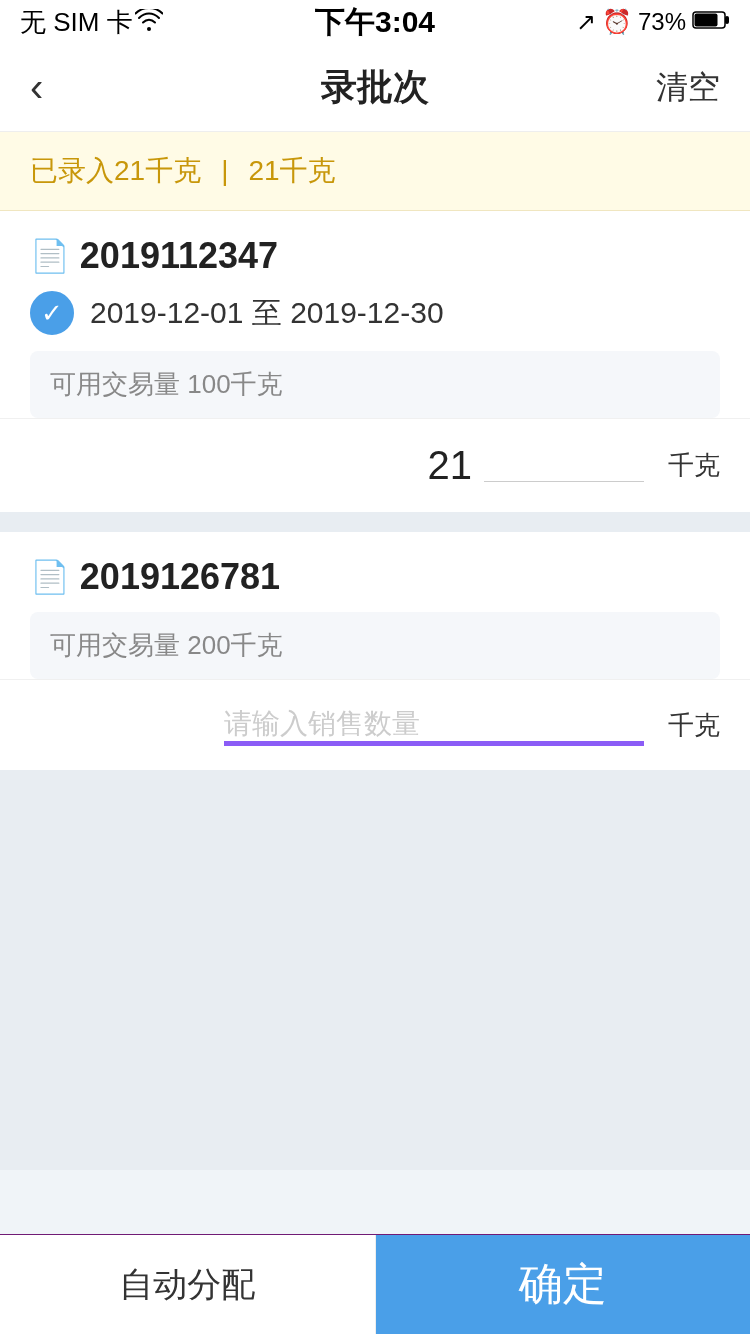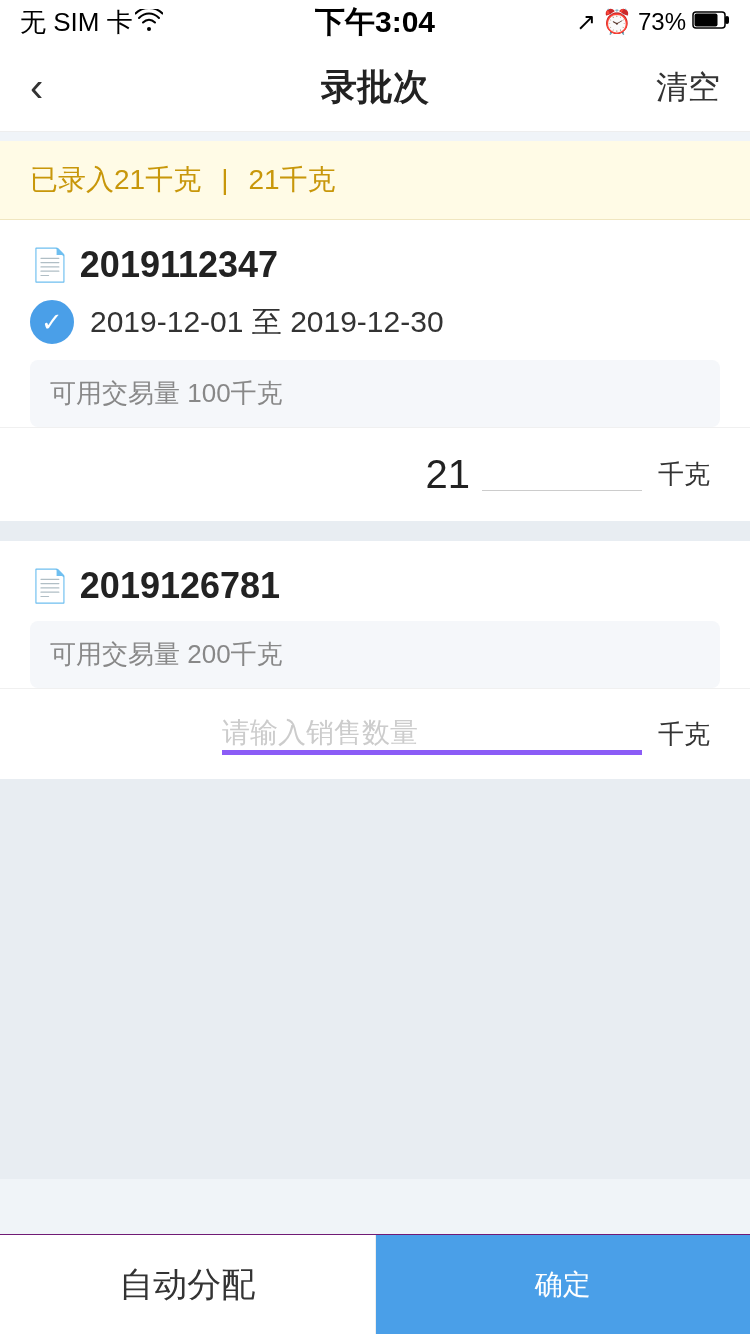--- a/index.html
+++ b/index.html
@@ -156,25 +156,25 @@
       margin-bottom: 0;
     }
     .availability-text {
       font-size: 26px;
       color: #888;
     }
 
     
     .quantity-row {
       background: #fff;
-      padding: 24px 40px;
+      padding: 24px 30px;
       display: flex;
       align-items: center;
       justify-content: flex-end;
-      gap: 16px;
+      gap: 24px;
       border-top: 1px solid #f0f0f0;
     }
     .quantity-value {
       font-size: 40px;
       color: #222;
       font-weight: 500;
     }
     .quantity-unit {
       font-size: 26px;
       color: #333;
@@ -234,29 +234,28 @@
       color: #333;
       cursor: pointer;
       background: #fff;
       border-right: 1px solid #eee;
     }
     .footer-btn-right {
       flex: 1;
       display: flex;
       align-items: center;
       justify-content: center;
-      font-size: 28px;
+      font-size: 44px;
       color: #fff;
       cursor: pointer;
       background: #4a9fe8;
     }
 
     .content-area {
       padding-bottom: 100px;
-      margin-top: 9px;
     }
 
     .batch-section {
       background: #fff;
     }
 
     .divider-line {
       margin: 0 30px;
       border: none;
       border-top: 1px solid #e0e0e0;

